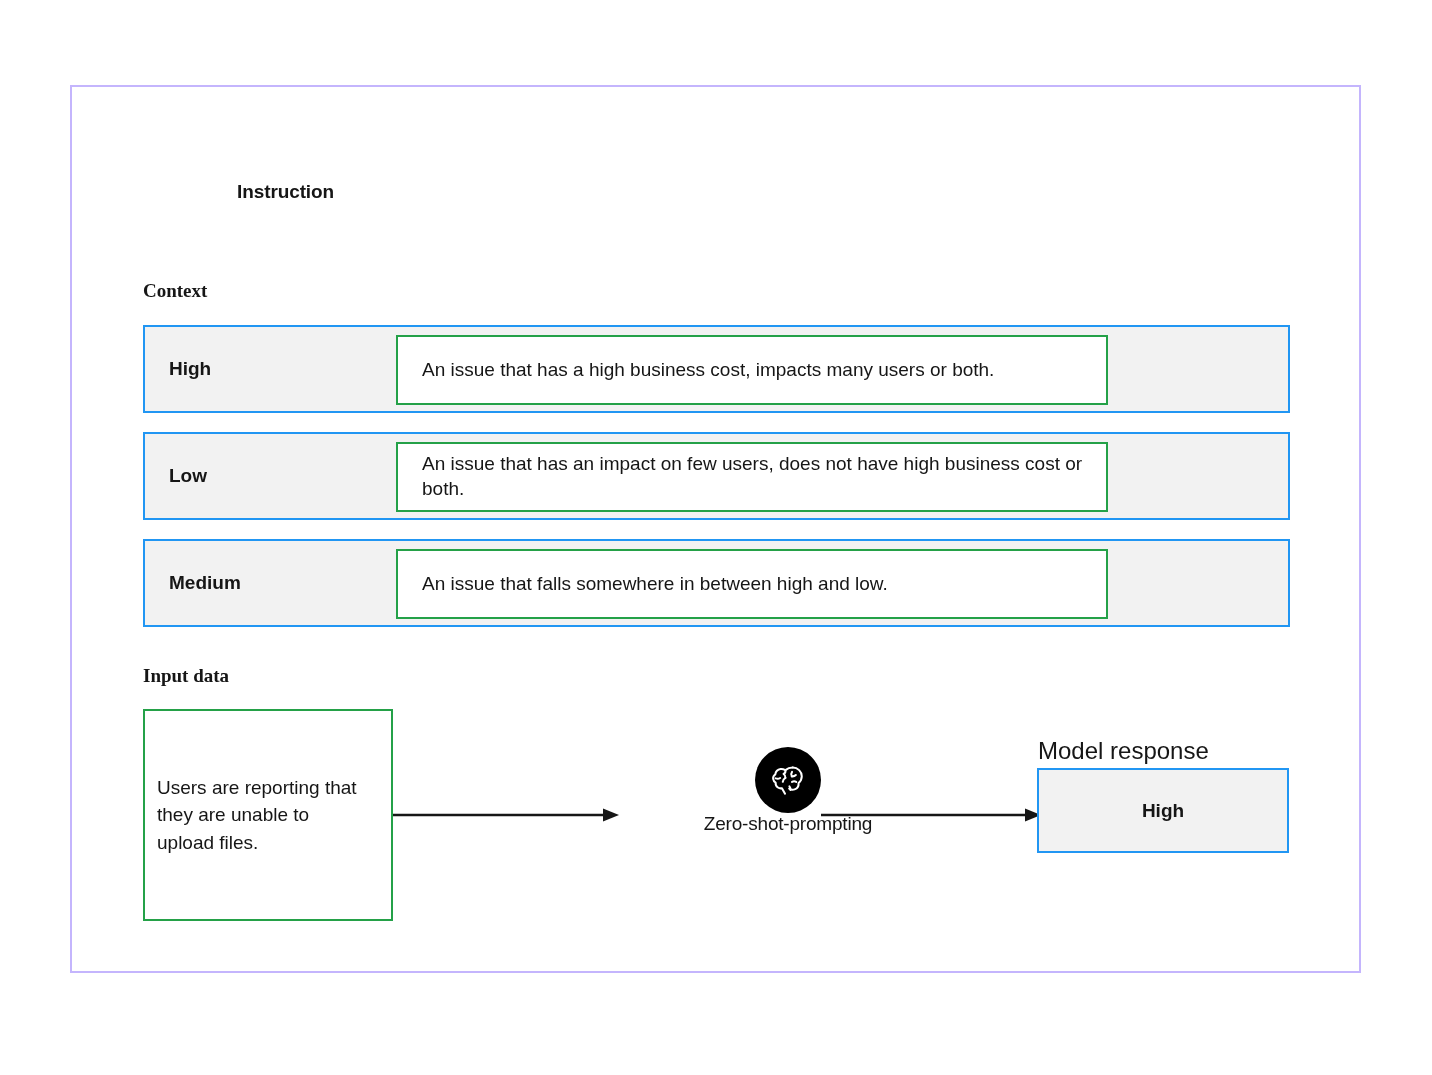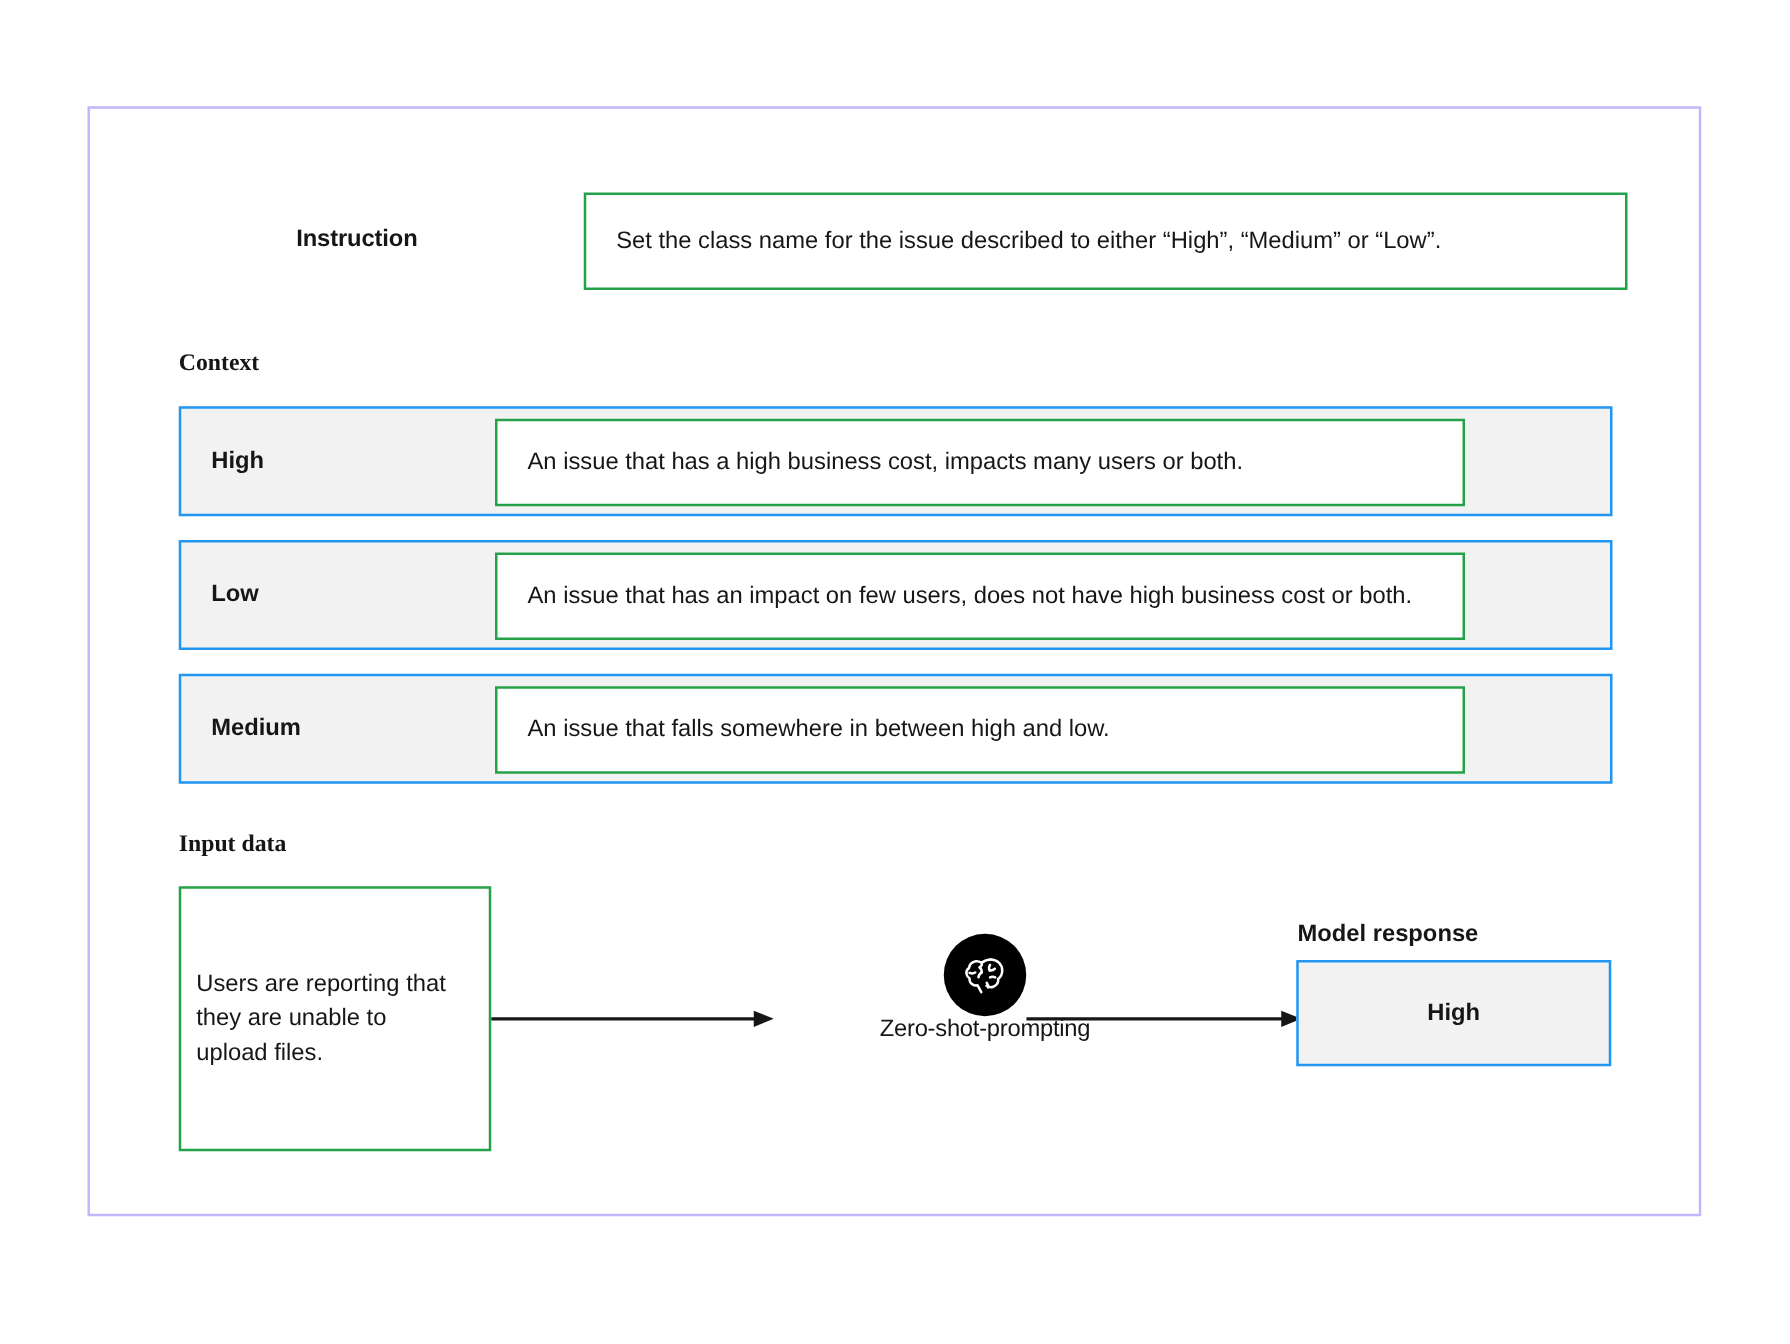--- a/index.html
+++ b/index.html
@@ -100,21 +100,21 @@
     height: 100%;
     display: flex;
     align-items: center;
     font-size: 19px;
     font-weight: bold;
   }
   .ctx-def-box {
     position: absolute;
     left: 251px;
     top: 8px;
-    width: 776px;
+    width: 712px;
     height: 70px;
     display: flex;
     align-items: center;
   }
   .ctx-def-text {
     padding-left: 24px;
     font-size: 19px;
     line-height: 1.3;
   }
 
@@ -174,22 +174,22 @@
     font-size: 19px;
     font-weight: normal;
     letter-spacing: -0.2px;
   }
 
   
   #response-label {
     position: absolute;
     left: 966px;
     top: 650px;
-    font-size: 19px;
-    font-weight: bold;
+    font-size: 24px;
+    font-weight: normal;
   }
   #response-box {
     position: absolute;
     left: 965px;
     top: 681px;
     width: 252px;
     height: 85px;
     display: flex;
     align-items: center;
     justify-content: center;
@@ -199,23 +199,20 @@
     font-weight: bold;
   }
 </style>
 </head>
 <body>
 
 <div id="diagram-frame">
 
   <div id="instruction-section">
     <div id="instruction-label">Instruction</div>
-    <div id="instruction-box" class="green-box">
-      <div id="instruction-text">Set the class name for the issue described to either “High”, “Medium” or “Low”.</div>
-    </div>
   </div>
 
   <div id="context-label">Context</div>
   <div id="context-rows">
 
     <div class="ctx-row blue-row">
       <div class="ctx-term">High</div>
       <div class="ctx-def-box green-box">
         <div class="ctx-def-text">An issue that has a high business cost, impacts many users or both.</div>
       </div>

